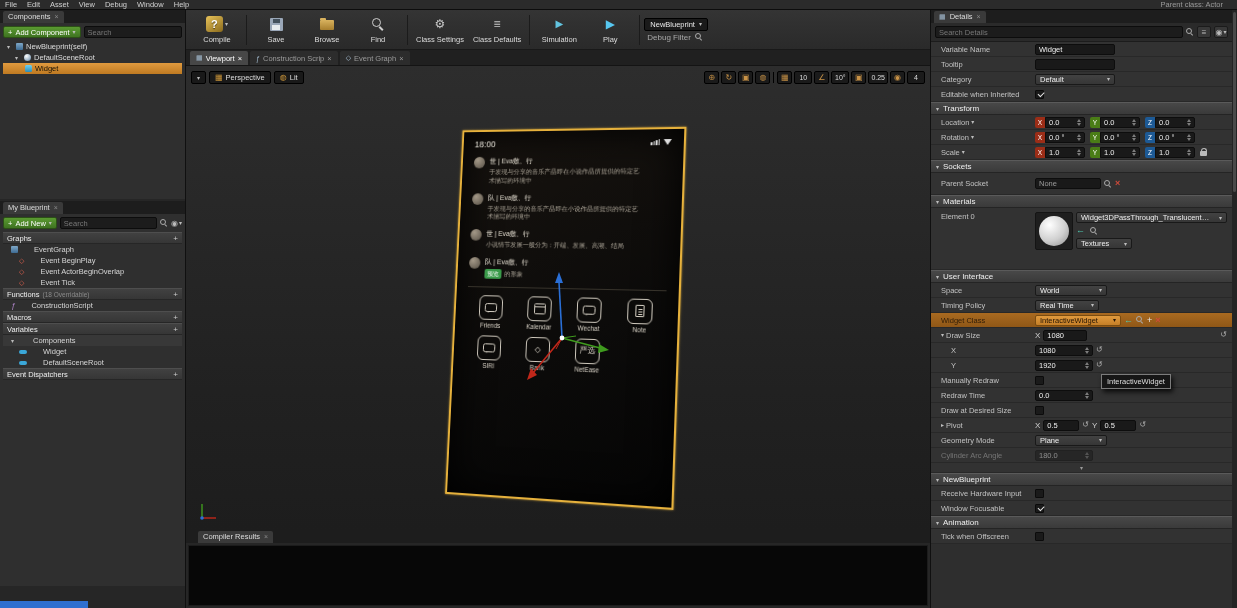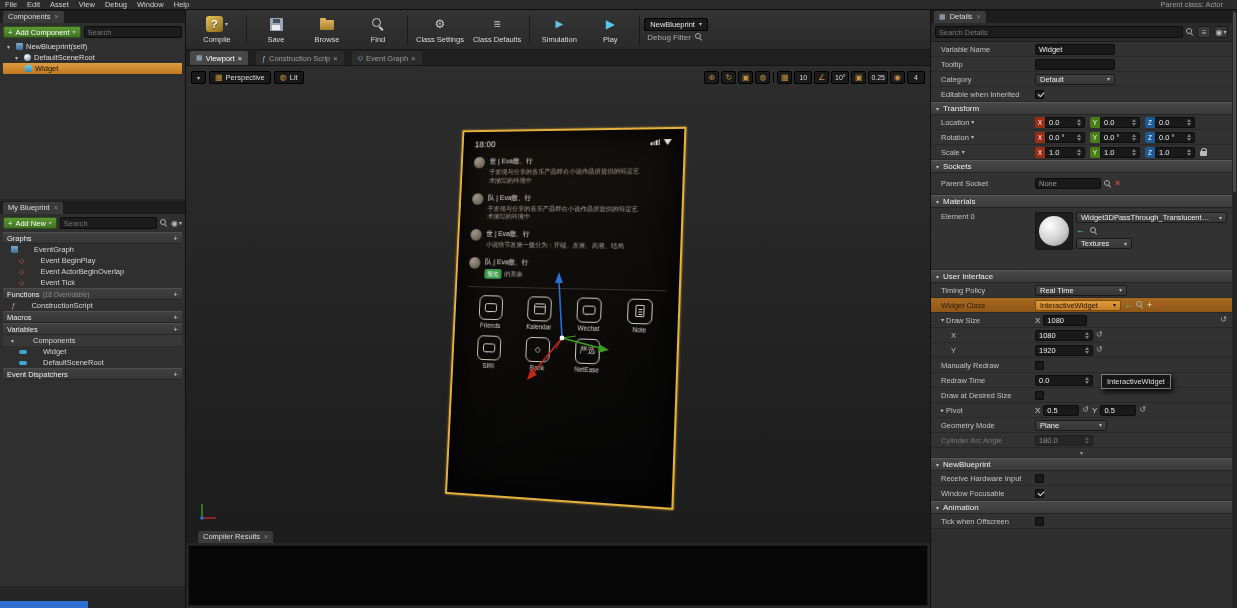--- a/index.html
+++ b/index.html
@@ -59,21 +59,21 @@
 .ic-folder::before{content:"";position:absolute;left:0;top:-2px;width:6px;height:2px;background:#d8b25e;border-radius:1px 1px 0 0}
 .mag-lg{width:12px;height:12px;position:relative}
 .mag-lg::before{content:"";position:absolute;left:0;top:0;width:7px;height:7px;border:1.6px solid #cfcfcf;border-radius:50%}
 .mag-lg::after{content:"";position:absolute;left:8px;top:8px;width:4.5px;height:1.6px;background:#cfcfcf;transform:rotate(45deg);transform-origin:0 0}
 .g-gear{font-size:12px;color:#c8c8c8;line-height:1}
 .g-lines{font-size:12px;color:#c8c8c8;line-height:1}
 .g-sim{font-size:10px;color:#62c4e0;line-height:1}
 .g-play{font-size:12px;color:#57c7f0;line-height:1}
 .ddl-dark{background:#1a1a1a;border:1px solid #000;border-radius:2px;height:13px;display:flex;
   align-items:center;gap:4px;padding:0 5px;font-size:7.5px;color:#e8e8e8}
-#doctabs{height:16px;background:#202020;display:flex;align-items:flex-end;gap:8px;padding-left:4px;border-bottom:1px solid #141414}
+#doctabs{height:16px;background:#202020;display:flex;align-items:flex-end;gap:2px;padding-left:4px;border-bottom:1px solid #141414}
 .dtab{height:14px;display:flex;align-items:center;gap:3px;font-size:7.5px;padding:0 6px;background:#2c2c2c;
   color:#9a9a9a;border-radius:2px 2px 0 0}
 .dtab.active{background:#474747;color:#fff}
 .dtab .ticon{font-size:7px;color:#9fb6c9}
 
 #vp{position:absolute;top:56px;left:0;right:0;bottom:78px;background:linear-gradient(180deg,#2d2d2d,#212121 70%,#1d1d1d);overflow:hidden}
 #vp-controls{position:absolute;left:5px;top:5px;display:flex;gap:3px}
 .vpbtn{height:13px;background:rgba(22,22,22,.85);border:1px solid #000;border-radius:2px;color:#ddd;
   font-size:7.5px;display:flex;align-items:center;gap:3px;padding:0 5px}
 .vpbtn .oic{color:#d29a3a;font-size:8px}
@@ -754,23 +754,32 @@
         </span>
       </span>
     </span>
   </div>
 
   <div class="d-hdr">
     <span class="caret">▾</span>
     <span>User Interface</span>
   </div>
   <div class="d-row">
+    <span class="d-lbl">Space</span>
+    <span class="d-val">
+        <span class="ddl" style="width:72px;justify-content:space-between">
+          <span>World</span>
+          <span class="caret">▾</span>
+        </span>
+      </span>
+  </div>
+  <div class="d-row">
     <span class="d-lbl">Timing Policy</span>
     <span class="d-val">
-        <span class="ddl" style="width:92px;justify-content:space-between">
+        <span class="ddl" style="width:64px;justify-content:space-between">
           <span>Real Time</span>
           <span class="caret">▾</span>
         </span>
       </span>
   </div>
   <div class="d-row wclass">
     <span class="d-lbl">Widget Class</span>
     <span class="d-val">
       <span class="ddl ddl-orange" style="width:86px;justify-content:space-between">
         <span>InteractiveWidget</span>

